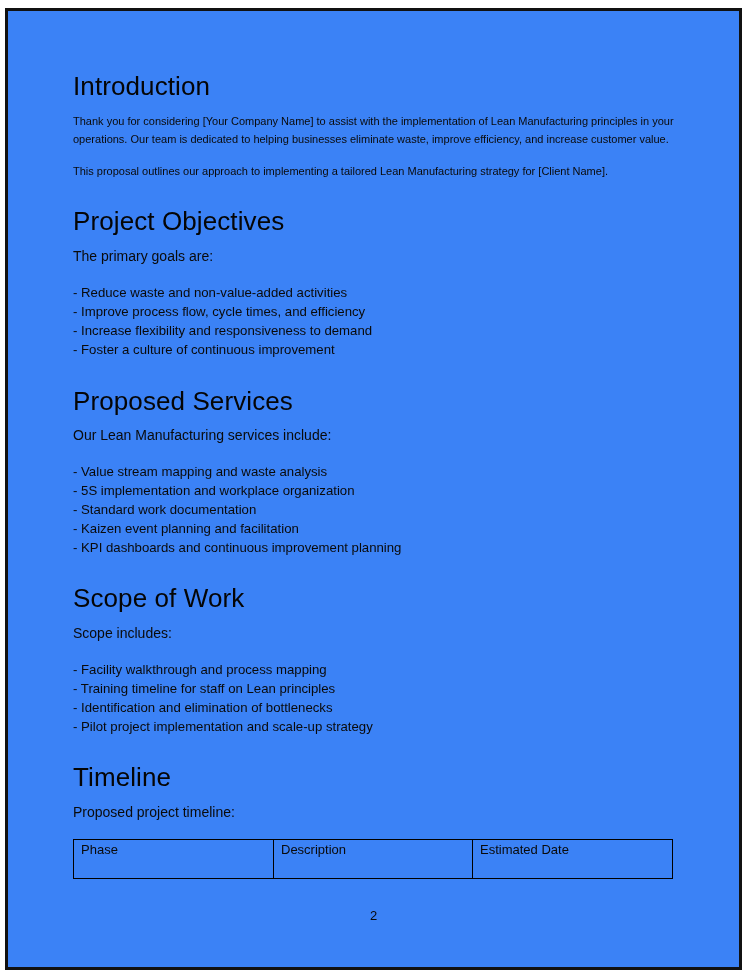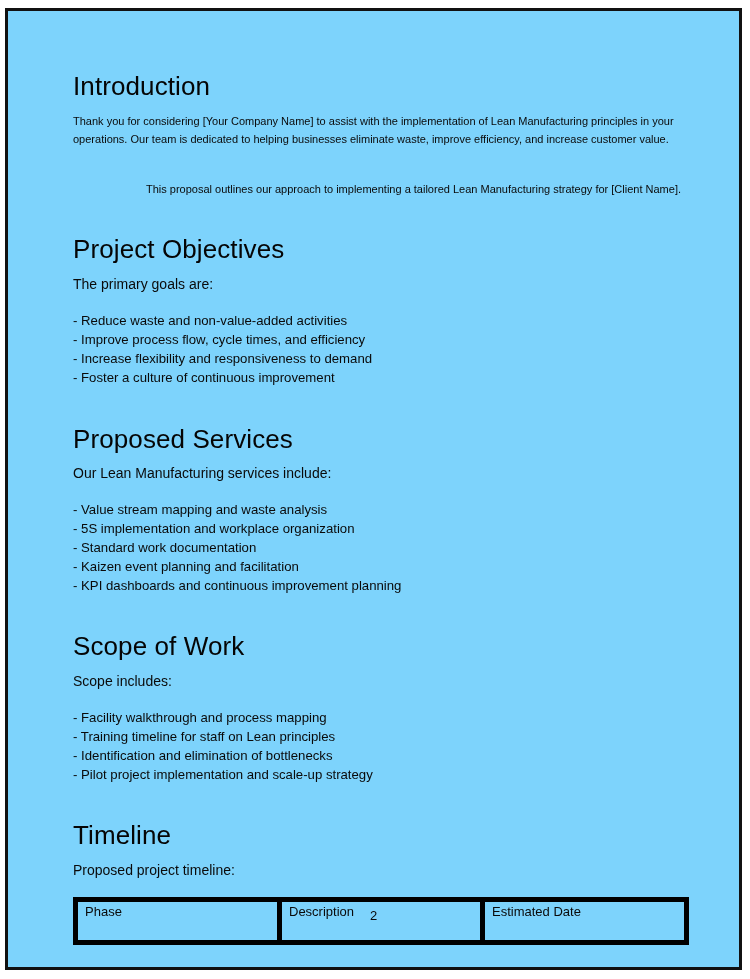--- a/index.html
+++ b/index.html
@@ -17,21 +17,21 @@
 
   
   .page-frame {
     position: absolute;
     left: 5px;
     top: 8px;
     width: 737px;
     height: 962px;
     box-sizing: border-box;
     border: 3px solid #111111;
-    background: #7dd3fc;
+    background: #3b82f6;
   }
 
   .page-body {
     position: absolute;
     left: 0;
     top: 0;
     right: 0;
     bottom: 0;
     padding: 60px 58px 0 65px;
     box-sizing: border-box;
@@ -40,32 +40,31 @@
   
   h1.section-heading {
     font-size: 26px;
     font-weight: normal;
     line-height: 1.18;
     margin: 0 0 10px 0;
     letter-spacing: 0.1px;
     color: #050505;
   }
   .section + .section {
-    margin-top: 36px;
+    margin-top: 26px;
   }
 
   p.body-text {
     font-size: 11px;
     line-height: 18.6px;
     margin: 0;
     color: #0a0a0a;
   }
   p.body-text + p.body-text {
-    margin-top: 31px;
-    text-align: right;
+    margin-top: 13px;
   }
 
   .lead-in {
     font-size: 14px;
     line-height: 18.6px;
     margin: 0;
     color: #0a0a0a;
   }
 
   ul.dash-list {
@@ -81,21 +80,21 @@
   }
 
   
   table.timeline-table {
     border-collapse: collapse;
     margin-top: 17px;
     width: 554px;
     table-layout: fixed;
   }
   table.timeline-table th {
-    border: 5px solid #000000;
+    border: 1px solid #000000;
     font-size: 13px;
     font-weight: normal;
     text-align: left;
     padding: 2px 7px 20px 7px;
     color: #0a0a0a;
     height: 16px;
     vertical-align: middle;
   }
   .col-phase { width: 185px; }
   .col-desc  { width: 184px; }

